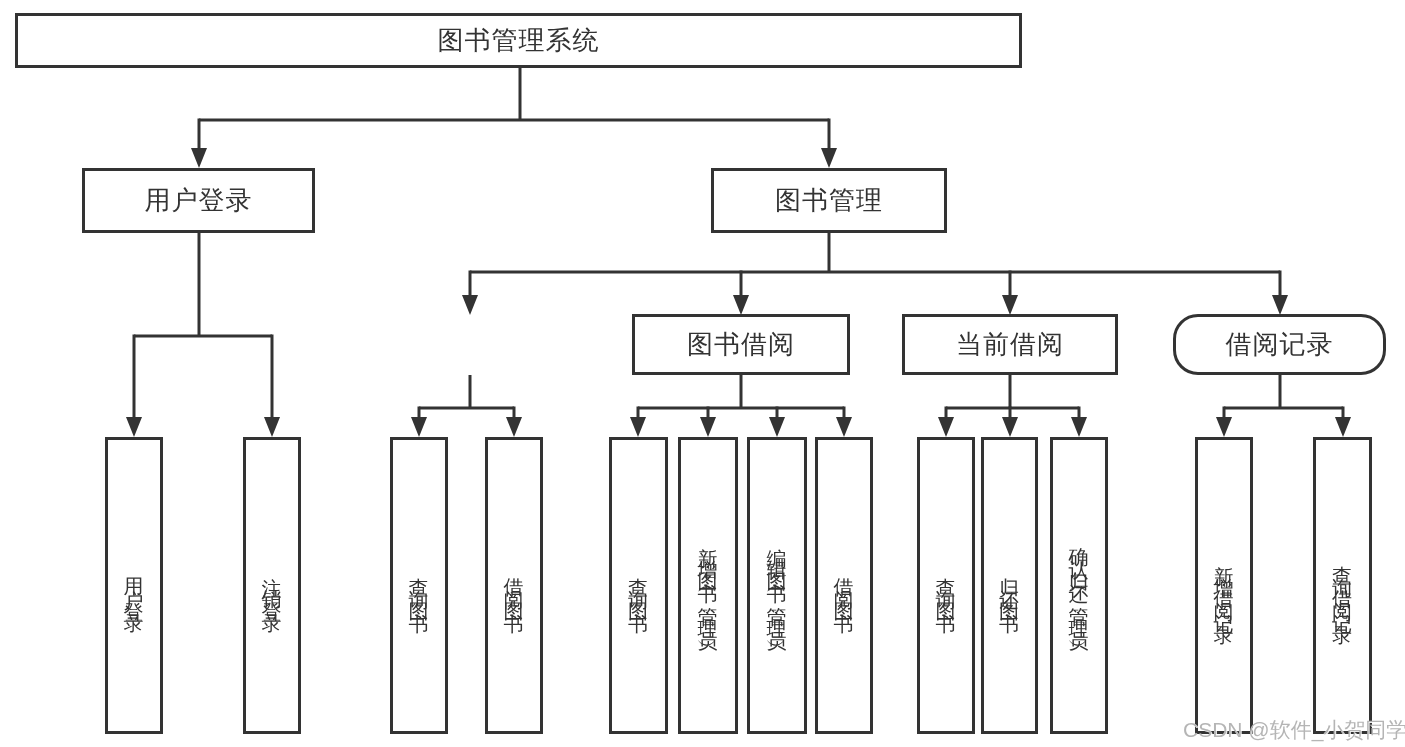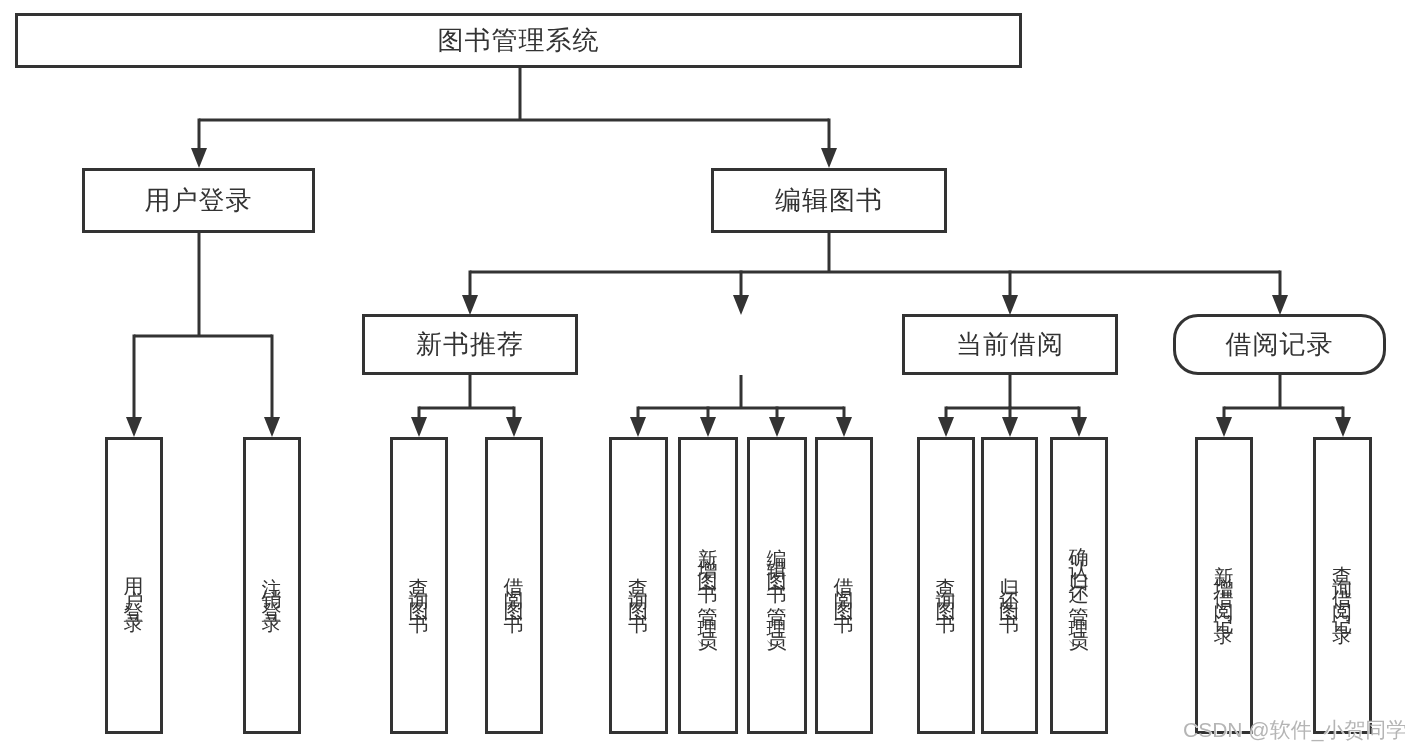--- a/index.html
+++ b/index.html
@@ -148,25 +148,25 @@
   </svg>
 
   <div class="node root-box">
     <span class="lbl">图书管理系统</span>
   </div>
 
   <div class="node n-user">
     <span class="lbl">用户登录</span>
   </div>
   <div class="node n-mgmt">
-    <span class="lbl">编辑图书</span>
-  </div>
-
-  <div class="node n-newbook">
-    <span class="lbl">新书推荐</span>
+    <span class="lbl">图书管理</span>
+  </div>
+
+  <div class="node n-borrow">
+    <span class="lbl">图书借阅</span>
   </div>
   <div class="node n-current">
     <span class="lbl">当前借阅</span>
   </div>
   <div class="node n-record">
     <span class="lbl">借阅记录</span>
   </div>
 
   <div class="node leaf leaf-1">
     <span class="vtext">用户登录</span>

